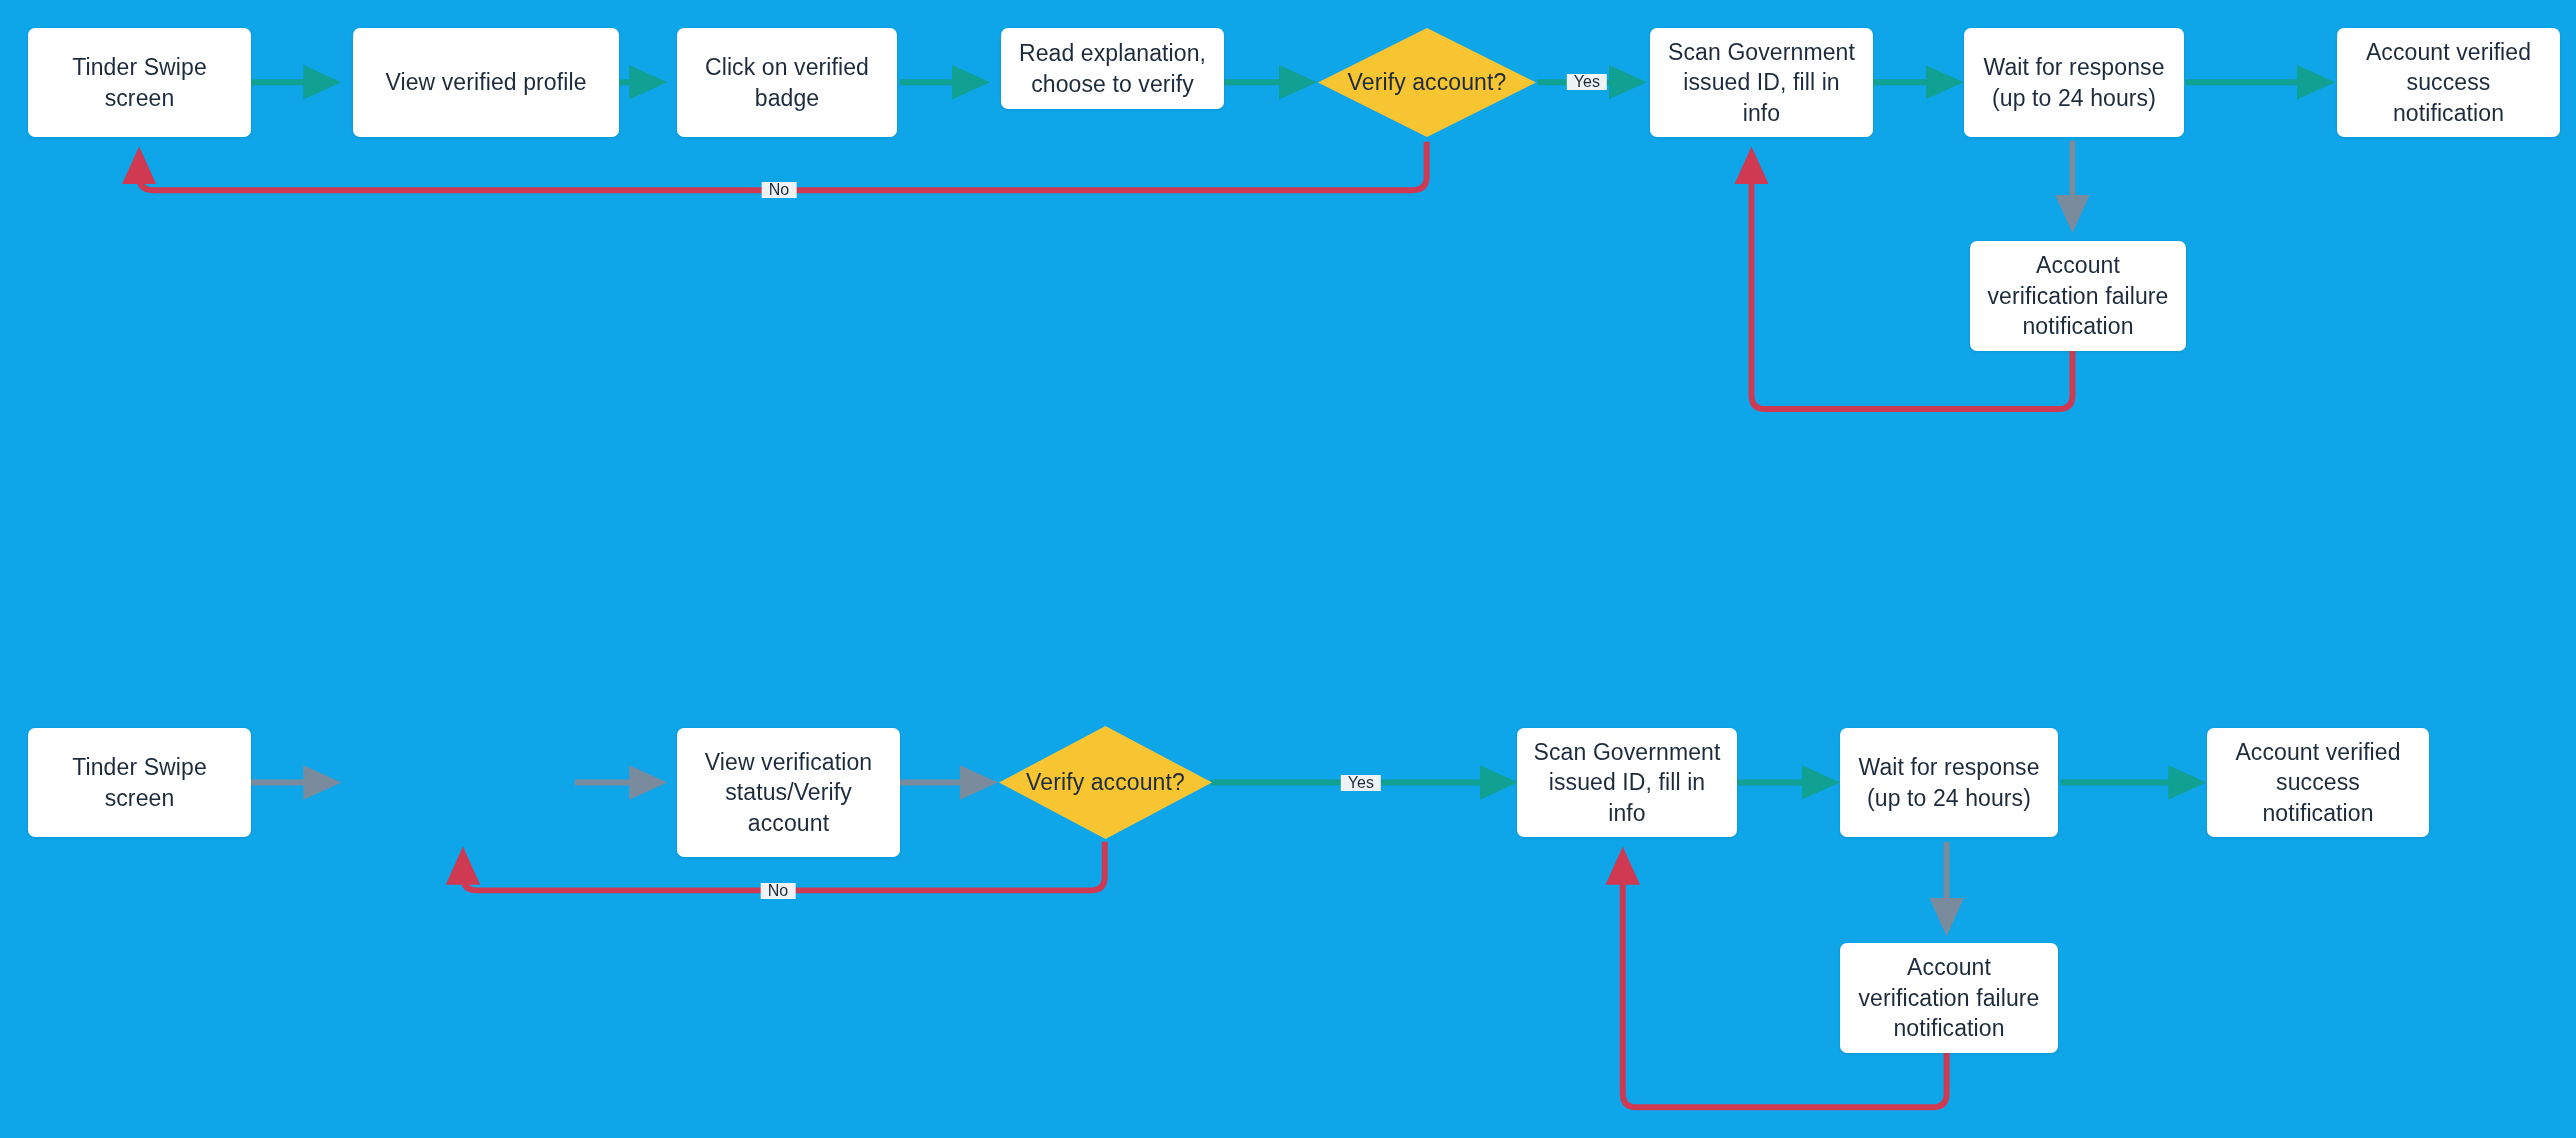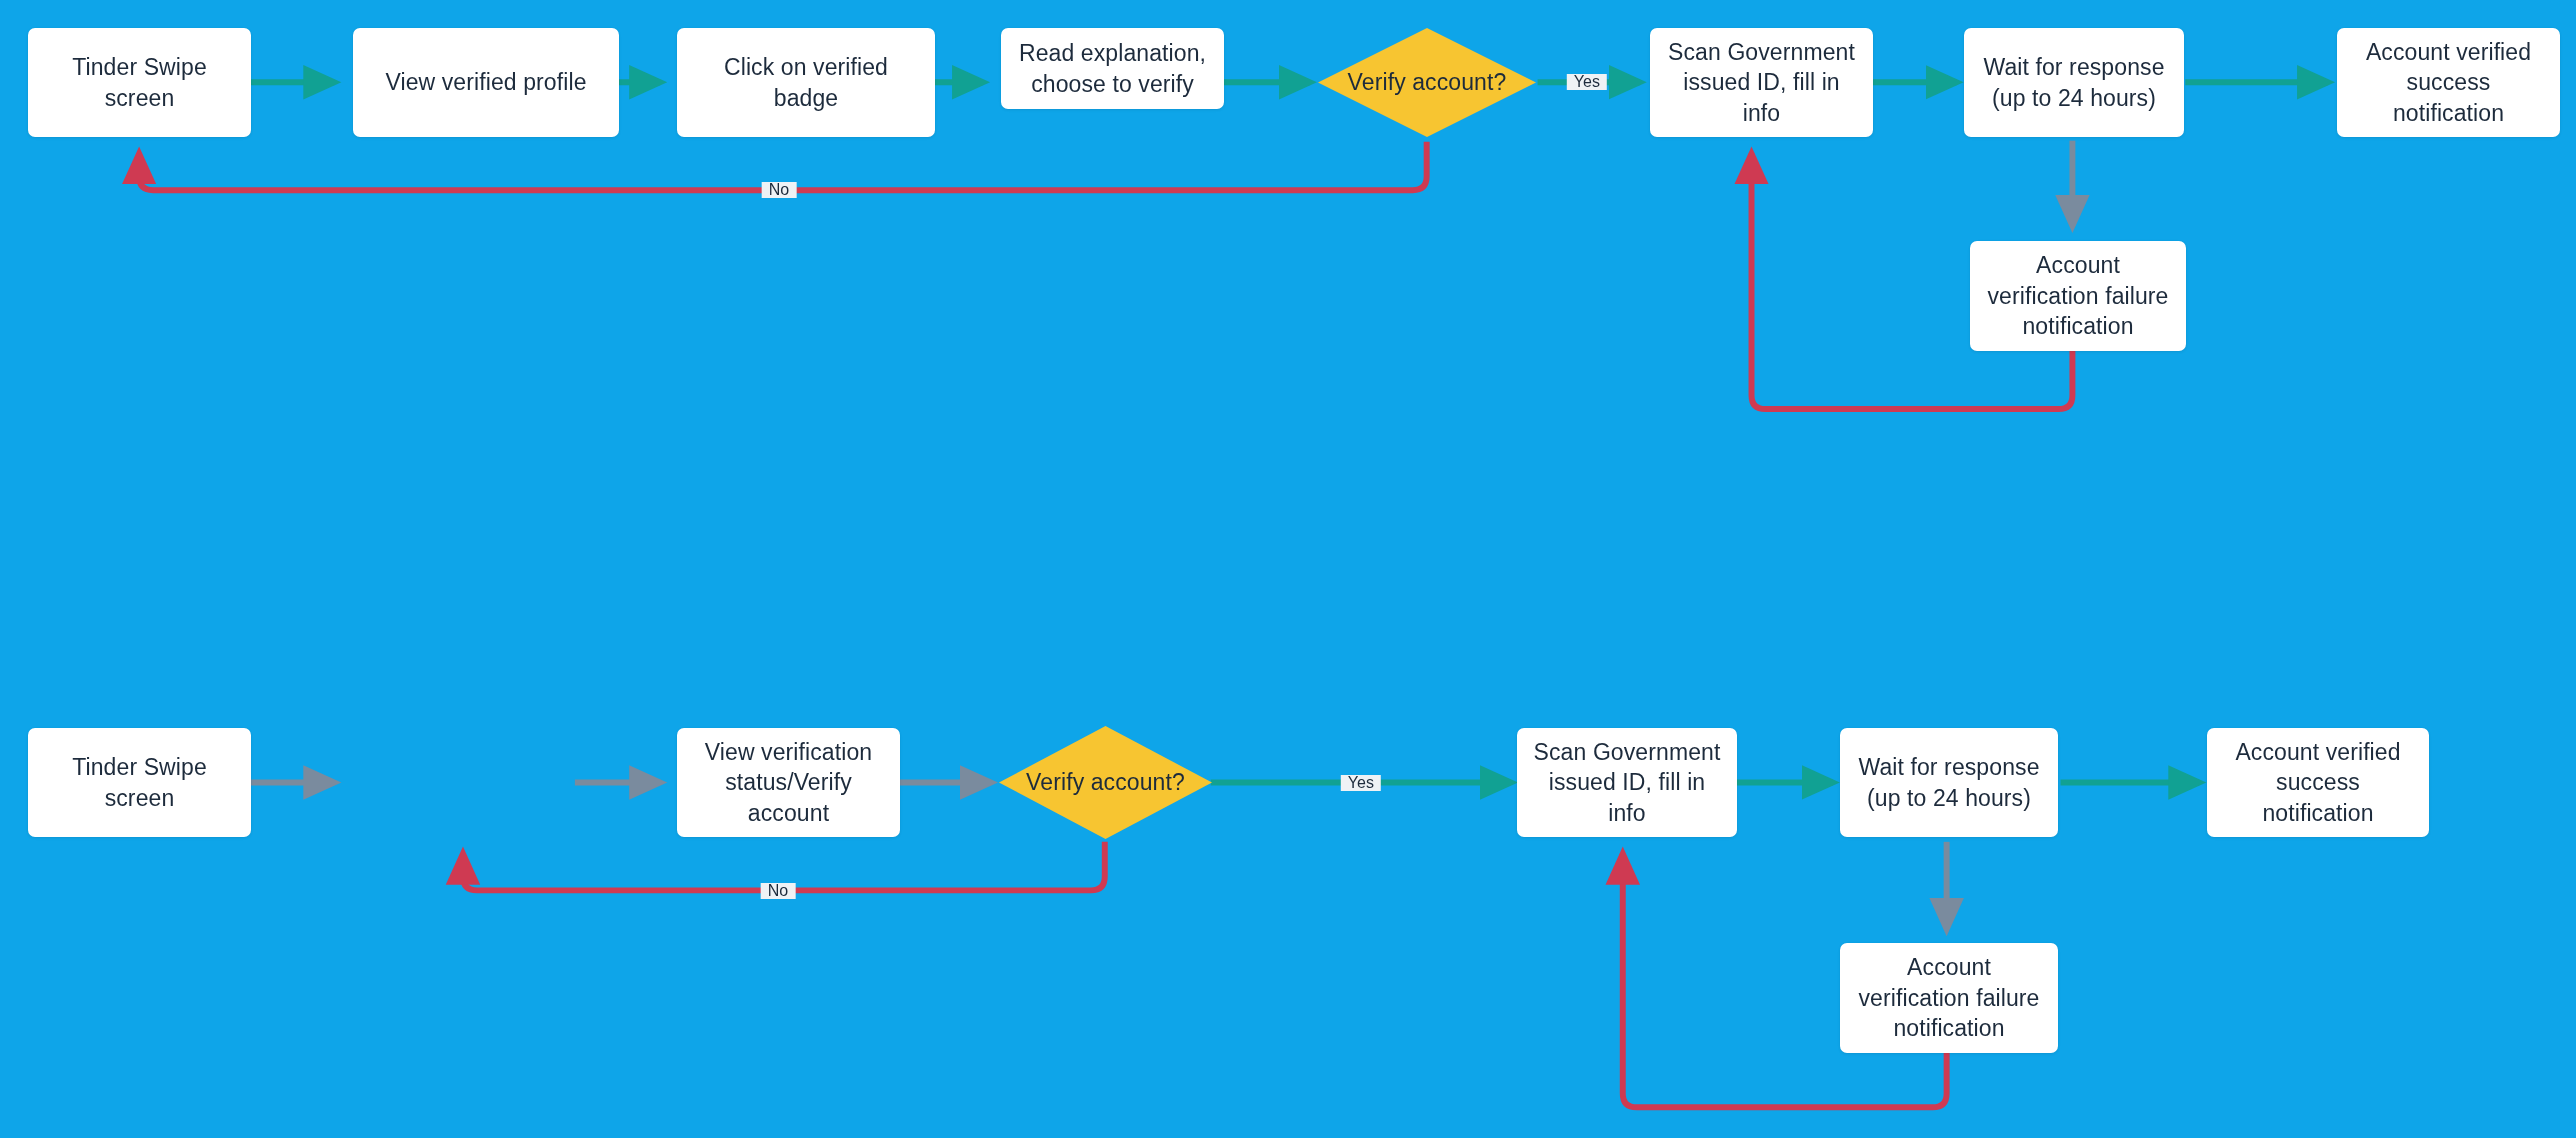--- a/index.html
+++ b/index.html
@@ -155,21 +155,21 @@
   </svg>
 
   <div class="node" style="left:28px; top:28px; width:223px; height:109px;">
     <span class="label">Tinder Swipe screen</span>
   </div>
 
   <div class="node" style="left:353px; top:28px; width:266px; height:109px;">
     <span class="label">View verified profile</span>
   </div>
 
-  <div class="node" style="left:677px; top:28px; width:258px; height:109px;justify-content:flex-end;">
+  <div class="node" style="left:677px; top:28px; width:220px; height:109px;justify-content:flex-end;">
     <span class="label">Click on verified badge</span>
   </div>
 
   <div class="node" style="left:1001px; top:28px; width:223px; height:81px;">
     <span class="label">Read explanation, choose to verify</span>
   </div>
 
   <div class="diamond" style="left:1318px; top:28px; width:218px; height:109px;">
     <span class="dshape"></span>
     <span class="label">Verify account?</span>
@@ -197,21 +197,21 @@
 
   <div class="edge-label" style="left:779px; top:190px;">
     <span>No</span>
   </div>
 
   <div class="node" style="left:28px; top:728px; width:223px; height:109px;">
     <span class="label">Tinder Swipe screen</span>
   </div>
 
 
-  <div class="node" style="left:677px; top:728px; width:223px; height:109px;">
+  <div class="node" style="left:677px; top:728px; width:223px; height:129px;">
     <span class="label">View verification status/Verify account</span>
   </div>
 
   <div class="diamond" style="left:999px; top:726px; width:213px; height:113px;">
     <span class="dshape"></span>
     <span class="label">Verify account?</span>
   </div>
 
   <div class="node" style="left:1517px; top:728px; width:220px; height:109px;">
     <span class="label">Scan Government issued ID, fill in info</span>

